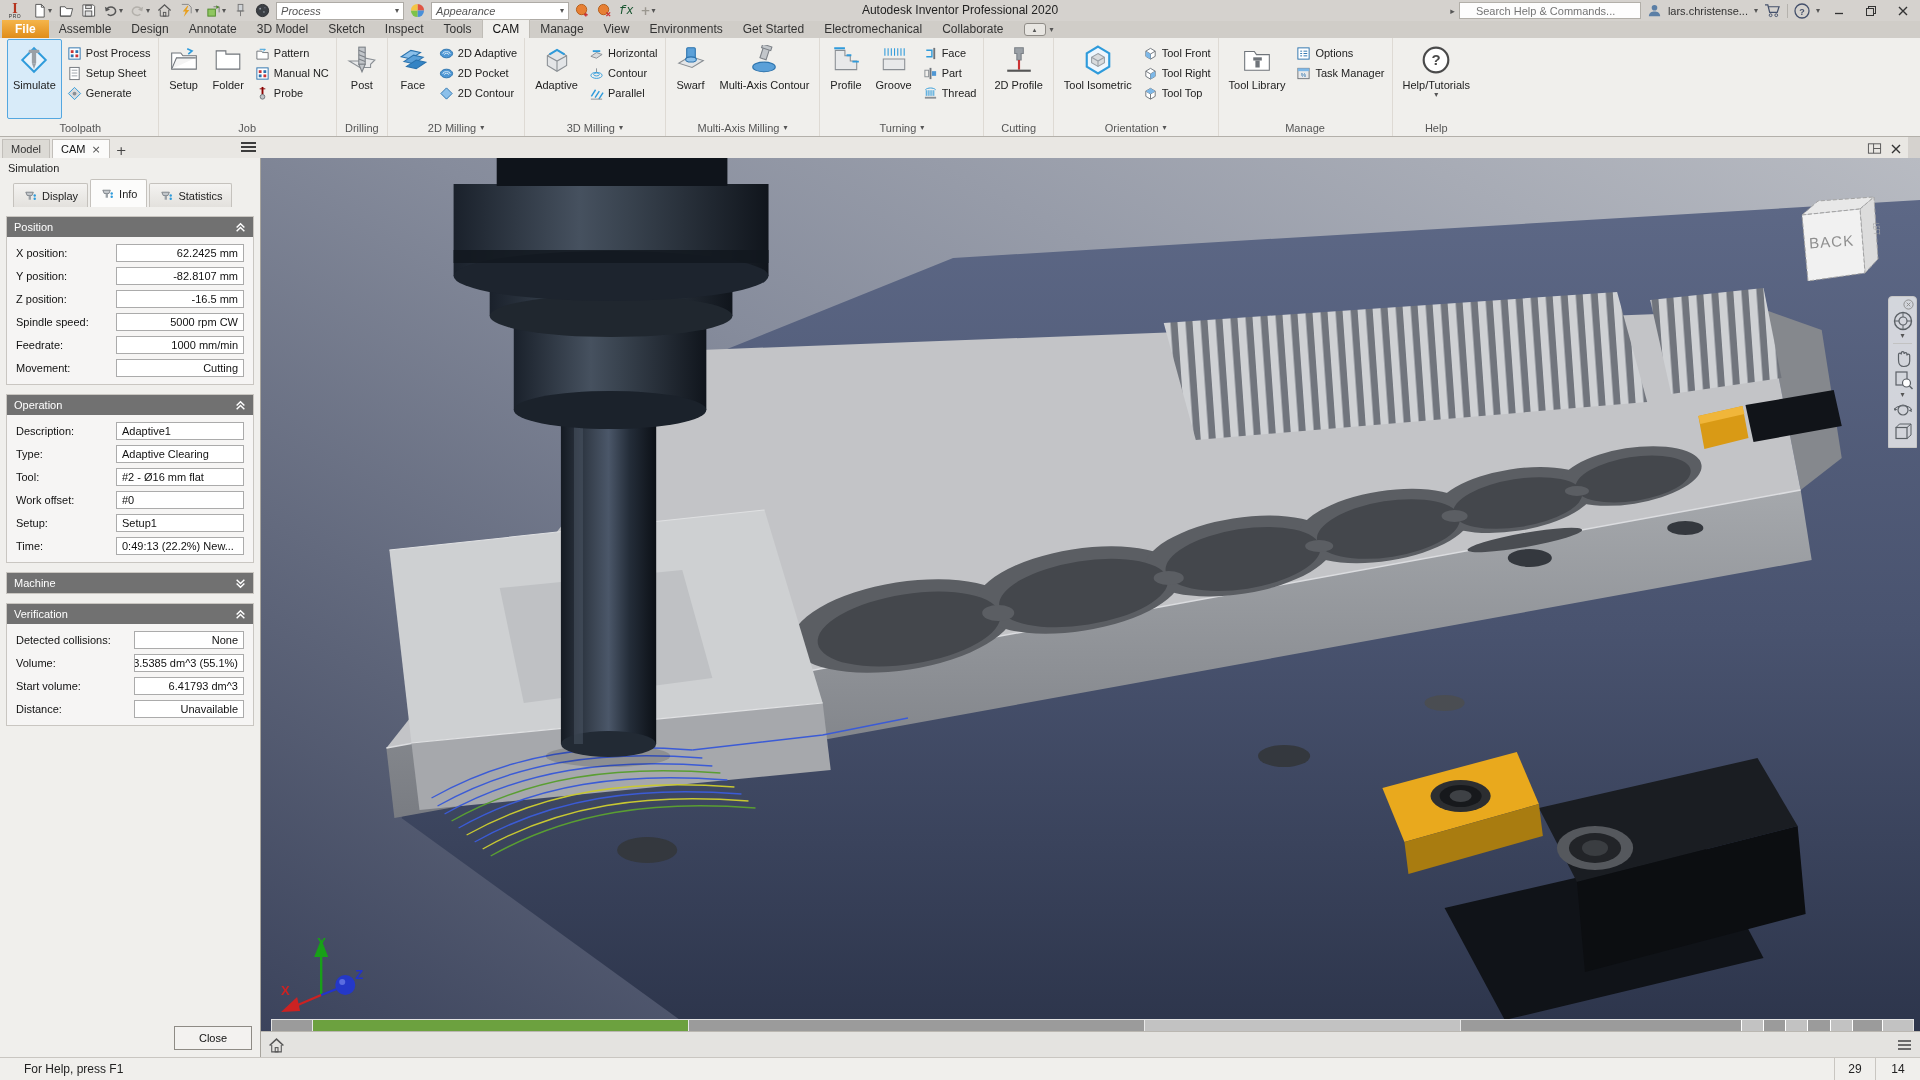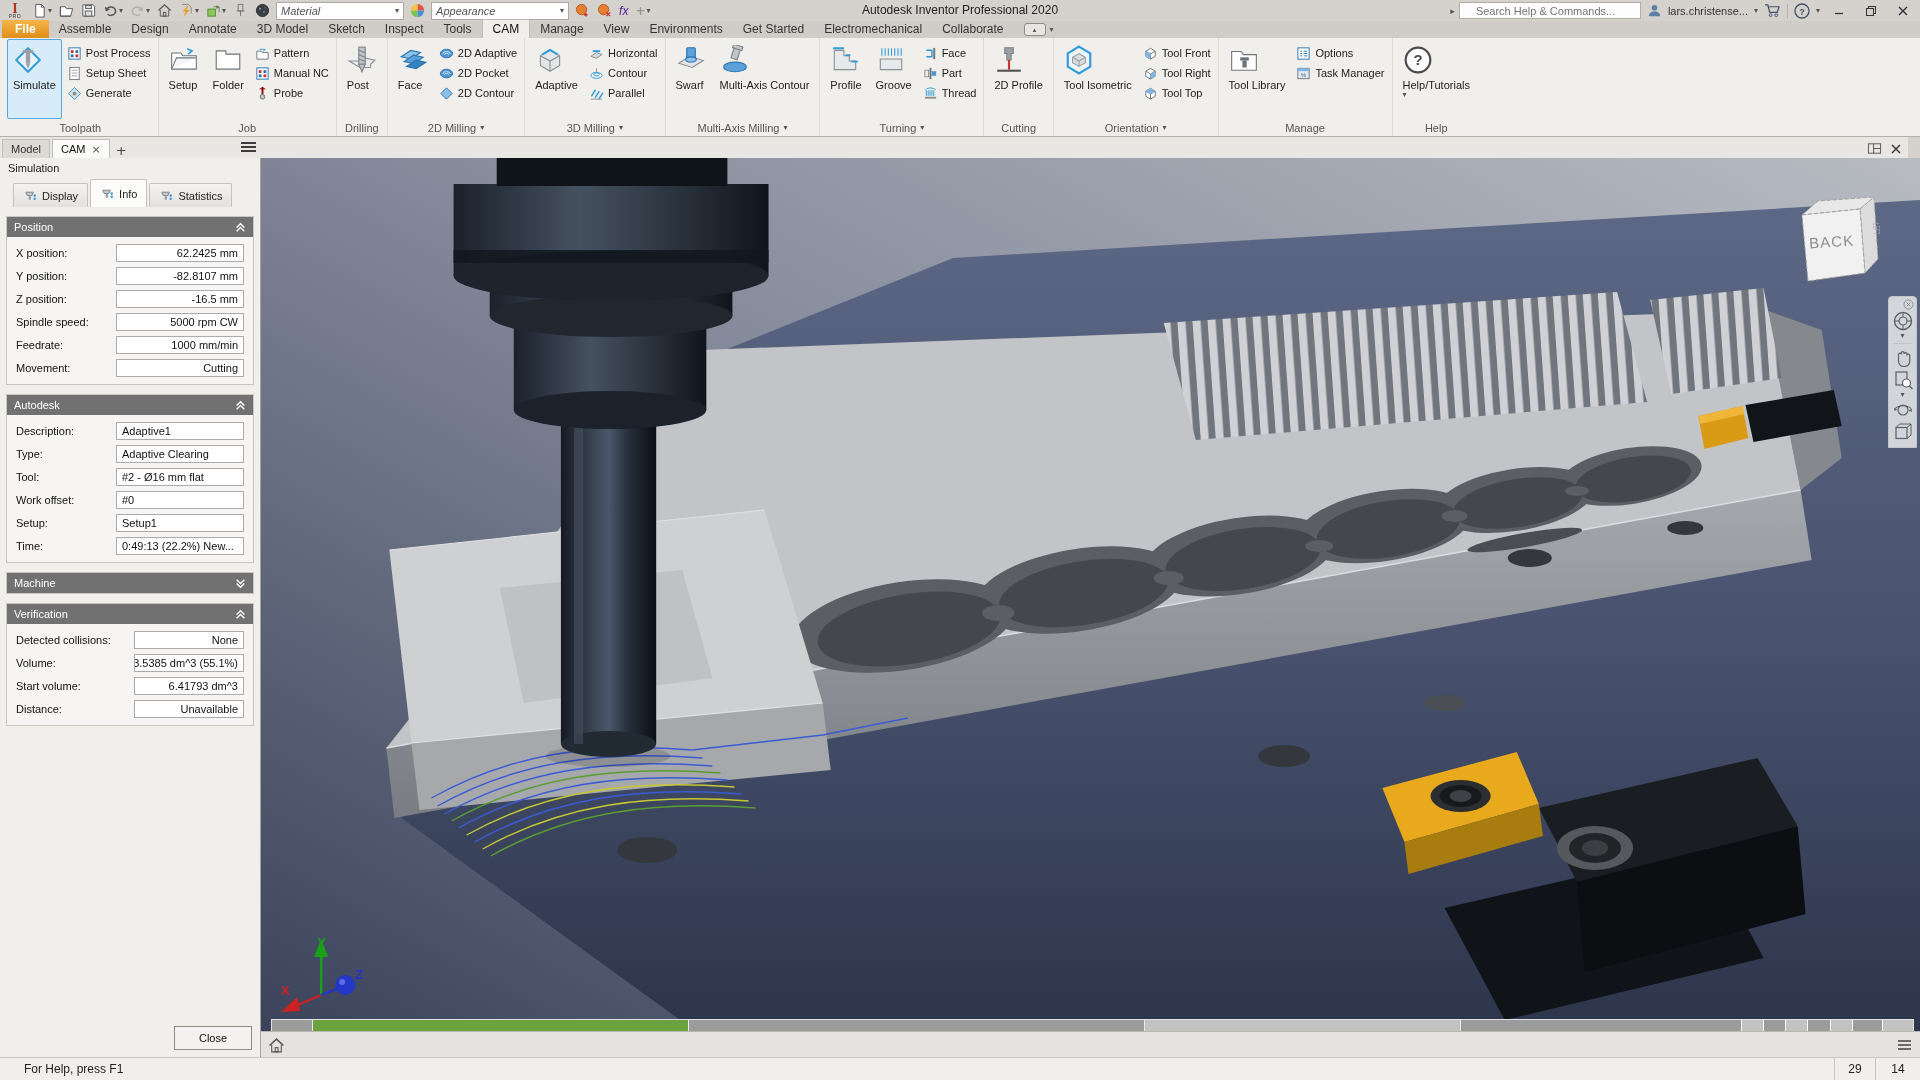--- a/index.html
+++ b/index.html
@@ -31,21 +31,21 @@
   .rtab{padding:2px 10px 2px;font-size:12px;color:#333;white-space:nowrap}
   .rtab.file{background:linear-gradient(#f5b54a,#e08d1a);color:#fff;font-weight:bold;padding:2px 13px}
   .rtab.active{background:#f0efec;border:1px solid #bfbcb6;border-bottom:none;color:#111}
   .tab-collapse{display:flex;align-items:center;gap:4px;margin-left:10px;padding-bottom:2px}
   .tab-collapse .pill{width:20px;height:11px;border:1px solid #8f8c87;border-radius:3px;display:flex;align-items:center;justify-content:center;font-size:7px;color:#555;background:#e8e6e2}
 
   
   .ribbon{position:absolute;top:38px;left:0;right:0;height:98px;background:#f0efec;border-bottom:1px solid #b3b0aa;display:flex;align-items:stretch;padding-left:3px}
   .rgroup{display:flex;flex-direction:column;border-right:1px solid #dedad4;padding:0 4px}
   .rcontent{flex:1;display:flex;align-items:stretch;gap:2px;padding-top:1px}
-  .rbig{display:flex;flex-direction:column;align-items:flex-start;justify-content:flex-start;padding:2px 5px;font-size:11px;color:#222;text-align:center;white-space:nowrap;border:1px solid transparent}
+  .rbig{display:flex;flex-direction:column;align-items:center;justify-content:flex-start;padding:2px 5px;font-size:11px;color:#222;text-align:center;white-space:nowrap;border:1px solid transparent}
   .rbig .i28{margin:3px 0 4px}
   .rbig.active{background:#d8ebf9;border:1px solid #54a7e0;border-radius:2px}
   .rsmallcol{display:flex;flex-direction:column;padding-top:4px}
   .rsmall{display:flex;align-items:center;gap:4px;height:20px;font-size:11px;color:#222;padding:0 3px;white-space:nowrap}
   .rlabel{height:17px;display:flex;align-items:center;justify-content:center;gap:4px;font-size:11px;color:#555;white-space:nowrap}
 
   
   .docstrip{position:absolute;top:137px;left:0;right:12px;height:21px;background:#e9e7e3;border-bottom:1px solid #c3c0ba;display:flex;align-items:flex-end}
   .dtab{height:18px;display:flex;align-items:center;gap:6px;padding:0 8px;font-size:11px;color:#333;background:#dcdad5;border:1px solid #c2bfba;border-bottom:none;margin-left:2px}
   .dtab.active{background:#fbfbfa;color:#111}
@@ -422,21 +422,21 @@
         <svg class="i16">
           <use href="#qa-pin"></use>
         </svg>
       </div>
     <div class="qa">
         <svg class="i16">
           <use href="#qa-sphere"></use>
         </svg>
       </div>
     <div class="combo">
-        <span>Material</span>
+        <span>Process</span>
         <span class="dd glyph">▾</span>
       </div>
     <div class="qa">
         <svg class="i16">
           <use href="#qa-wheel"></use>
         </svg>
       </div>
     <div class="combo" style="width:128px">
         <span>Appearance</span>
         <span class="dd glyph">▾</span>
@@ -444,21 +444,21 @@
     <div class="qa">
         <svg class="i16">
           <use href="#qa-mat1"></use>
         </svg>
       </div>
     <div class="qa">
         <svg class="i16">
           <use href="#qa-mat2"></use>
         </svg>
       </div>
-    <div class="qa" style="font-style:italic;font-family:Liberation Sans, sans-serif;color:#4c1d95">
+    <div class="qa" style="font-style:italic;font-family:Liberation Mono, monospace;color:#14532d">
         <span>fx</span>
       </div>
     <div class="qa" style="color:#9a978f;font-weight:bold">
         <span class="glyph">+</span>
         <span class="dd glyph">▾</span>
       </div>
 
     <div class="title-center">Autodesk Inventor Professional 2020</div>
 
     <div class="tb-right">
@@ -917,21 +917,21 @@
             </div>
           <div class="secrow">
               <span class="seclabel">Movement:</span>
               <div class="secval right">Cutting</div>
             </div>
         </div>
       </div>
 
       <div class="section">
         <div class="sechead">
-            <span>Autodesk</span>
+            <span>Operation</span>
             <svg width="11" height="11">
               <use href="#chev-up2"></use>
             </svg>
           </div>
         <div class="secbody">
           <div class="secrow">
               <span class="seclabel">Description:</span>
               <div class="secval">Adaptive1</div>
             </div>
           <div class="secrow">

